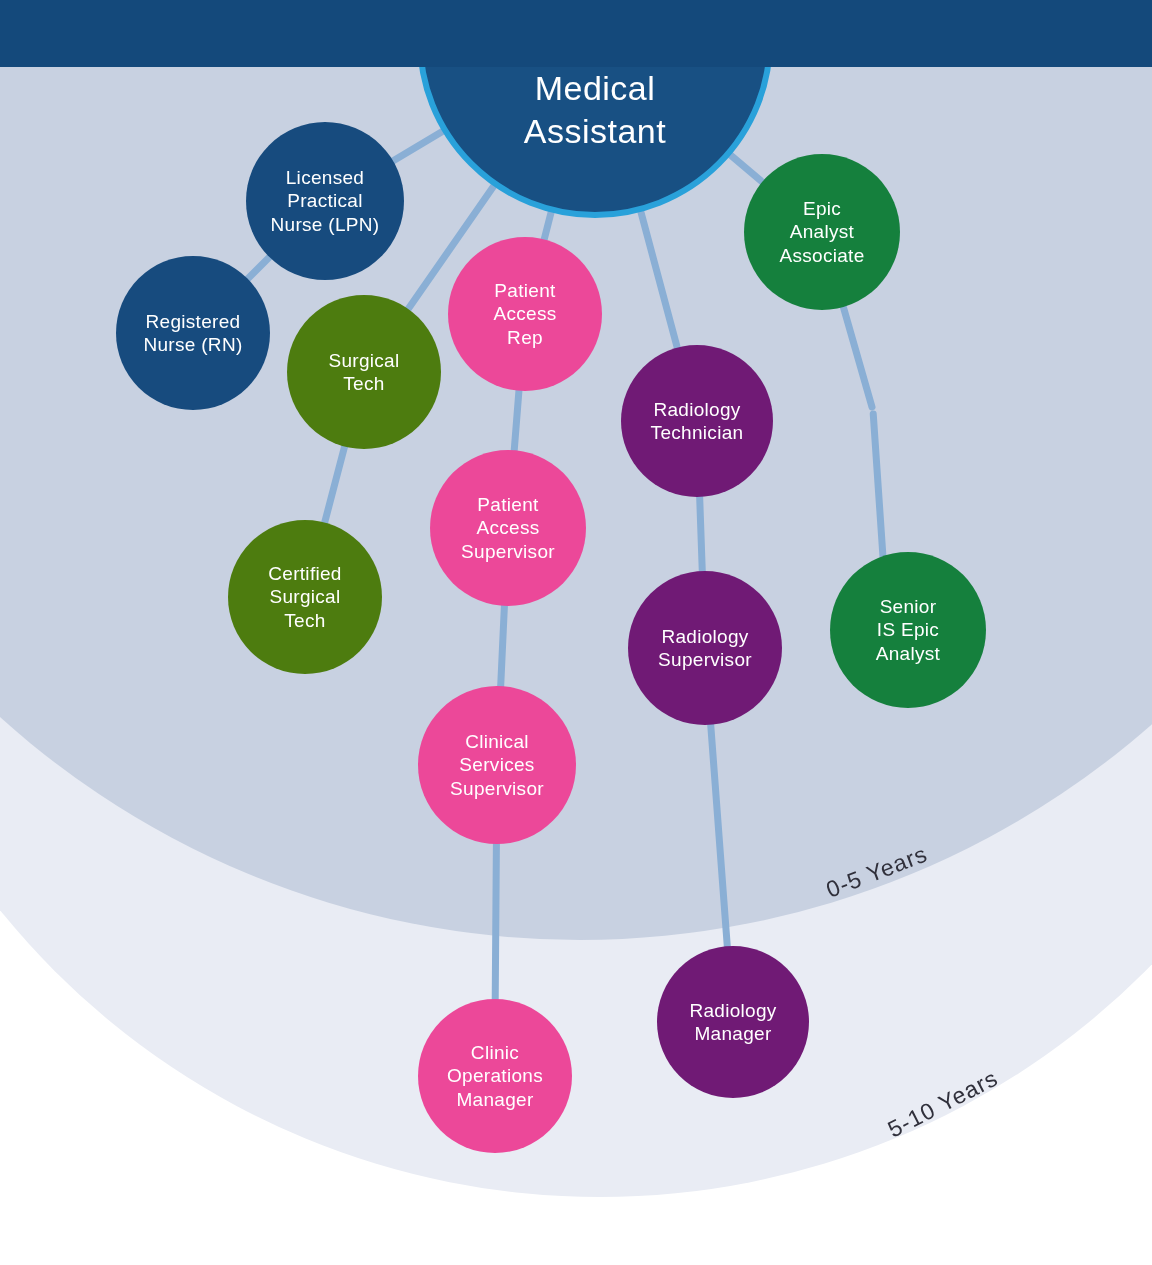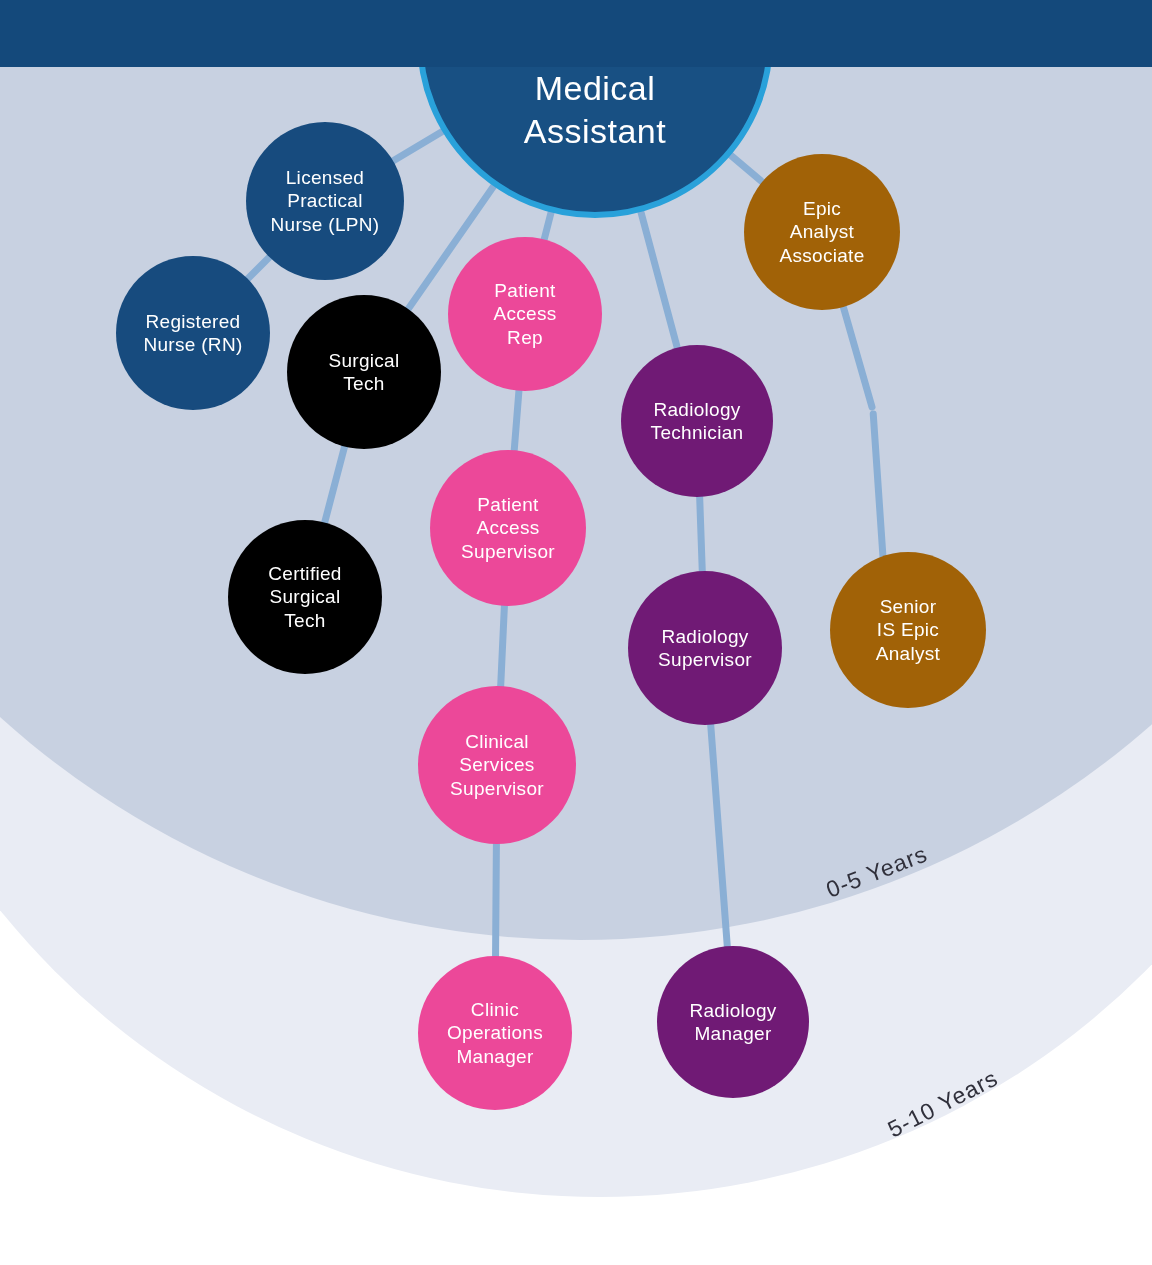--- a/index.html
+++ b/index.html
@@ -24,24 +24,24 @@
   .node{
     position:absolute;border-radius:50%;
     display:flex;align-items:center;justify-content:center;
     text-align:center;
   }
   .node-label{
     color:#ffffff;font-weight:normal;font-size:19px;line-height:1.22;
     letter-spacing:0.3px;white-space:pre-line;
   }
   .c-navy{background:#174b7e;}
-  .c-coral{background:#000000;}
+  .c-coral{background:#4d7c0f;}
   .c-purple{background:#ec4899;}
   .c-teal{background:#701a75;}
-  .c-orange{background:#a16207;}
+  .c-orange{background:#15803d;}
   .node.root{
     background:#185083;
     border:6px solid #29a1da;
     margin-left:-6px;margin-top:-6px;
   }
   .node.root .node-label{
     font-size:34px;line-height:1.27;letter-spacing:0.5px;
     transform:translateY(70px);
   }
   #labels-layer{position:absolute;inset:0;z-index:7;}
@@ -108,21 +108,21 @@
       <div class="node c-purple" style="left: 430px; top: 450px; width: 156px; height: 156px;">
         <span class="node-label">Patient
 Access
 Supervisor</span>
       </div>
       <div class="node c-purple" style="left: 418px; top: 686px; width: 158px; height: 158px;">
         <span class="node-label">Clinical
 Services
 Supervisor</span>
       </div>
-      <div class="node c-purple" style="left: 418px; top: 956px; width: 154px; height: 154px;">
+      <div class="node c-purple" style="left: 418px; top: 999px; width: 154px; height: 154px;">
         <span class="node-label">Clinic
 Operations
 Manager</span>
       </div>
       <div class="node c-teal" style="left: 621px; top: 345px; width: 152px; height: 152px;">
         <span class="node-label">Radiology
 Technician</span>
       </div>
       <div class="node c-teal" style="left: 628px; top: 571px; width: 154px; height: 154px;">
         <span class="node-label">Radiology

